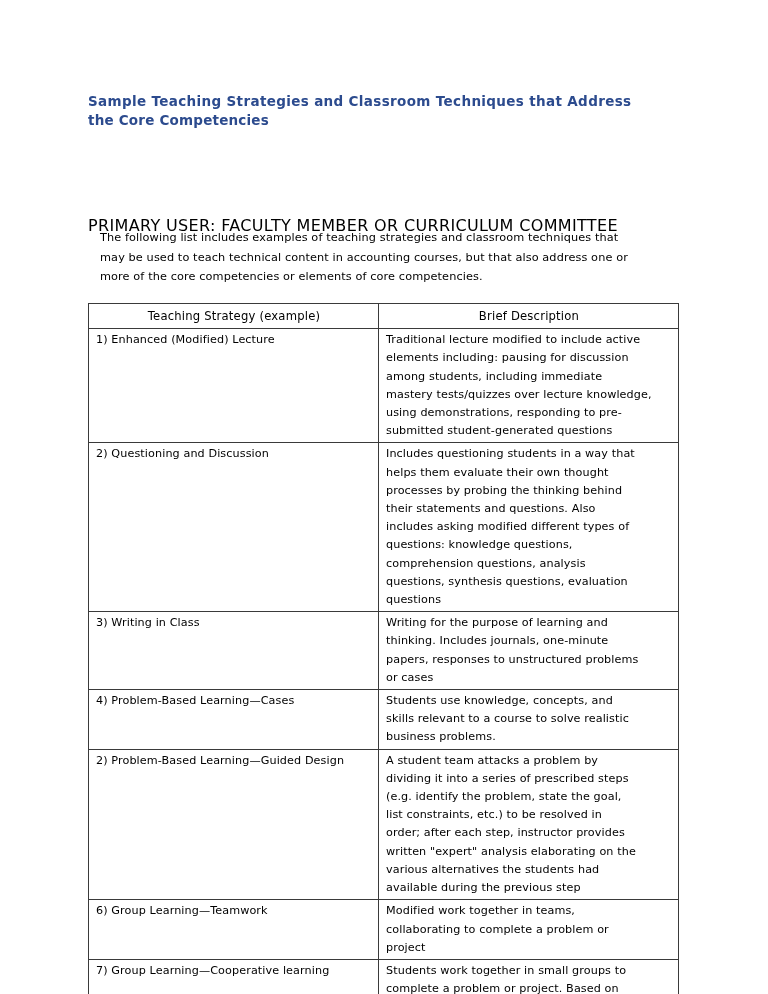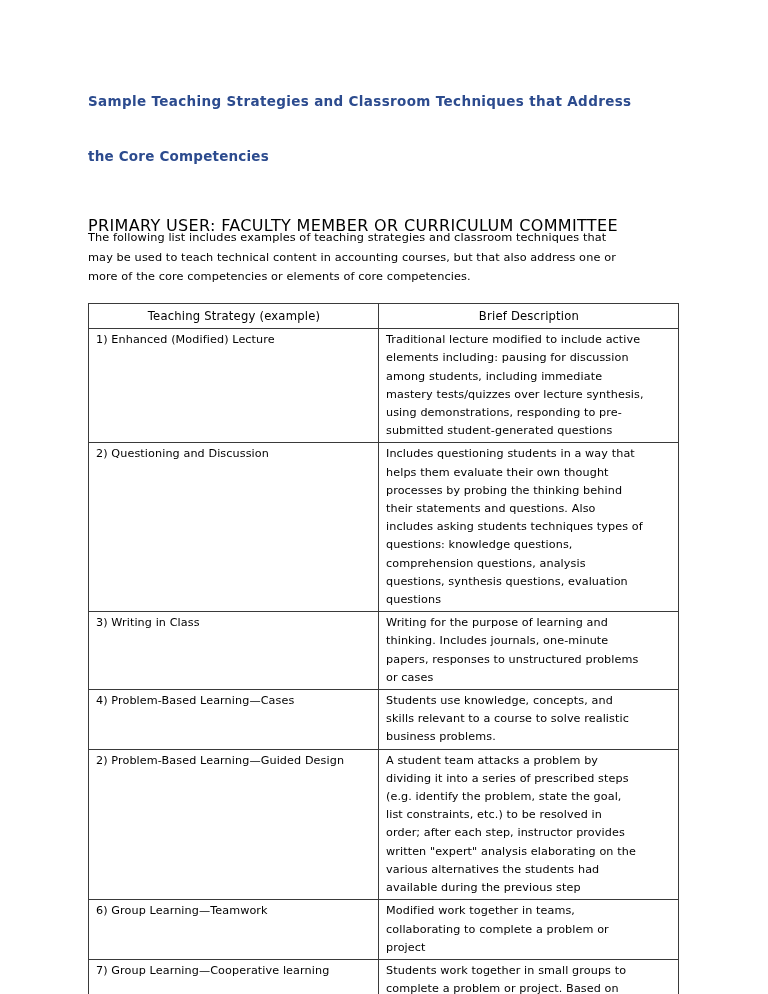--- a/index.html
+++ b/index.html
@@ -30,21 +30,21 @@
     width: 572px;
     font-family: "DejaVu Sans", sans-serif;
     font-size: 13.5px;
     font-weight: bold;
     color: #2c4b8e;
     line-height: 19px;
     letter-spacing: 0.35px;
     text-align: justify;
     text-justify: inter-word;
   }
-  .doc-title .line2 { display: block; letter-spacing: 0.2px; margin-top: 36px; }
+  .doc-title .line2 { display: block; letter-spacing: 0.2px; }
   .primary-user {
     position: absolute;
     left: 88px;
     top: 176px;
     font-size: 16px;
     letter-spacing: 0.35px;
     color: #000;
     white-space: nowrap;
     margin-top: 40px;
   }
@@ -53,21 +53,21 @@
     left: 88px;
     top: 228px;
     width: 580px;
     font-size: 11.3px;
     line-height: 19.5px;
     color: #000;
     letter-spacing: 0.1px;
     text-align: justify;
     text-justify: inter-word;
   }
-  .intro span { display: block; white-space: nowrap; }
+  .intro span { display: block; white-space: nowrap; margin-left: 12px; }
   table.strategy-table {
     position: absolute;
     left: 88px;
     top: 303px;
     width: 590px;
     border-collapse: collapse;
     table-layout: fixed;
   }
   table.strategy-table td,
   table.strategy-table th {
@@ -128,33 +128,33 @@
         <th>Brief Description</th>
       </tr>
     </thead>
     <tbody>
       <tr class="row-h1">
         <td class="cell-strategy">1) Enhanced (Modified) Lecture</td>
         <td class="cell-desc">
           <span>Traditional lecture modified to include active</span>
           <span>elements including: pausing for discussion</span>
           <span>among students, including immediate</span>
-          <span>mastery tests/quizzes over lecture synthesis,</span>
+          <span>mastery tests/quizzes over lecture knowledge,</span>
           <span>using demonstrations, responding to pre-</span>
           <span>submitted student-generated questions</span>
         </td>
       </tr>
       <tr class="row-h2">
         <td class="cell-strategy">2) Questioning and Discussion</td>
         <td class="cell-desc">
           <span>Includes questioning students in a way that</span>
           <span>helps them evaluate their own thought</span>
           <span>processes by probing the thinking behind</span>
           <span>their statements and questions. Also</span>
-          <span>includes asking students techniques types of</span>
+          <span>includes asking modified different types of</span>
           <span>questions: knowledge questions,</span>
           <span>comprehension questions, analysis</span>
           <span>questions, synthesis questions, evaluation</span>
           <span>questions</span>
         </td>
       </tr>
       <tr class="row-h3">
         <td class="cell-strategy">3) Writing in Class</td>
         <td class="cell-desc">
           <span>Writing for the purpose of learning and</span>

